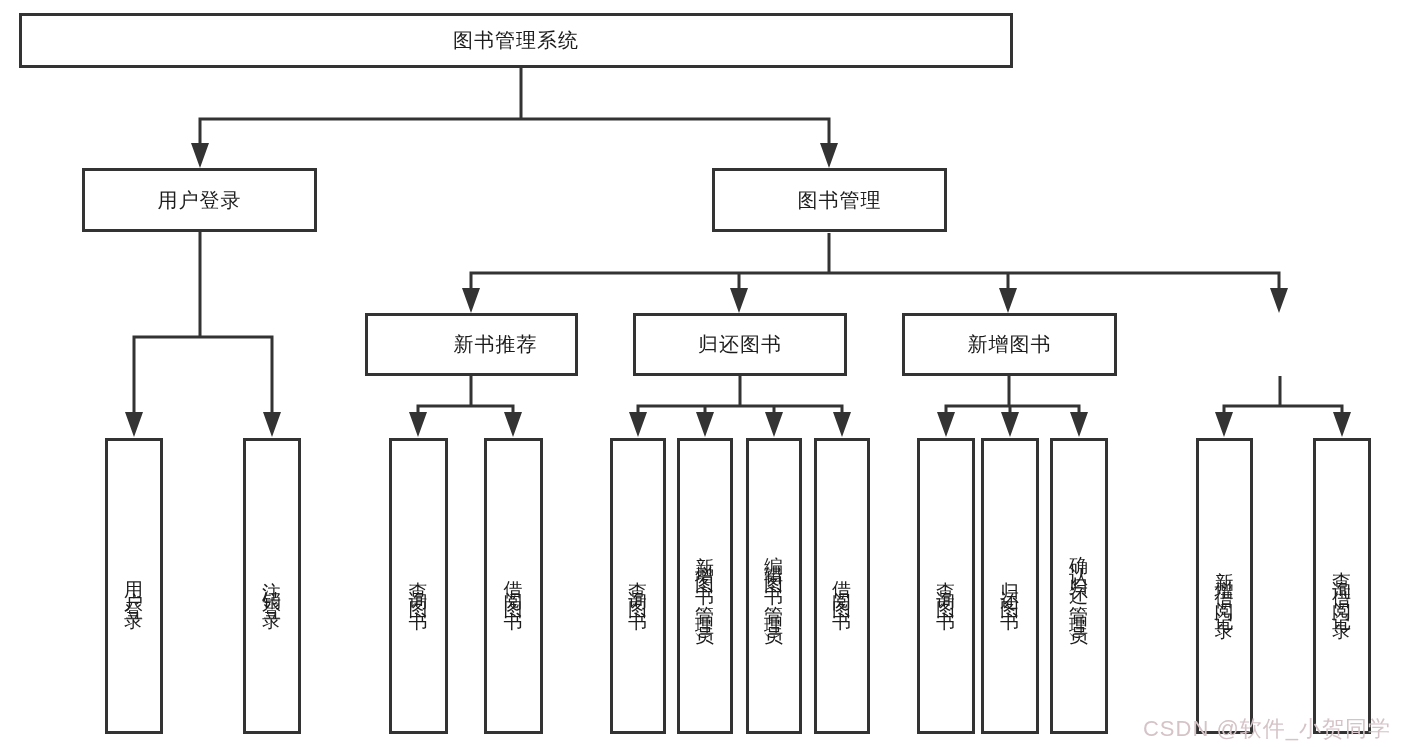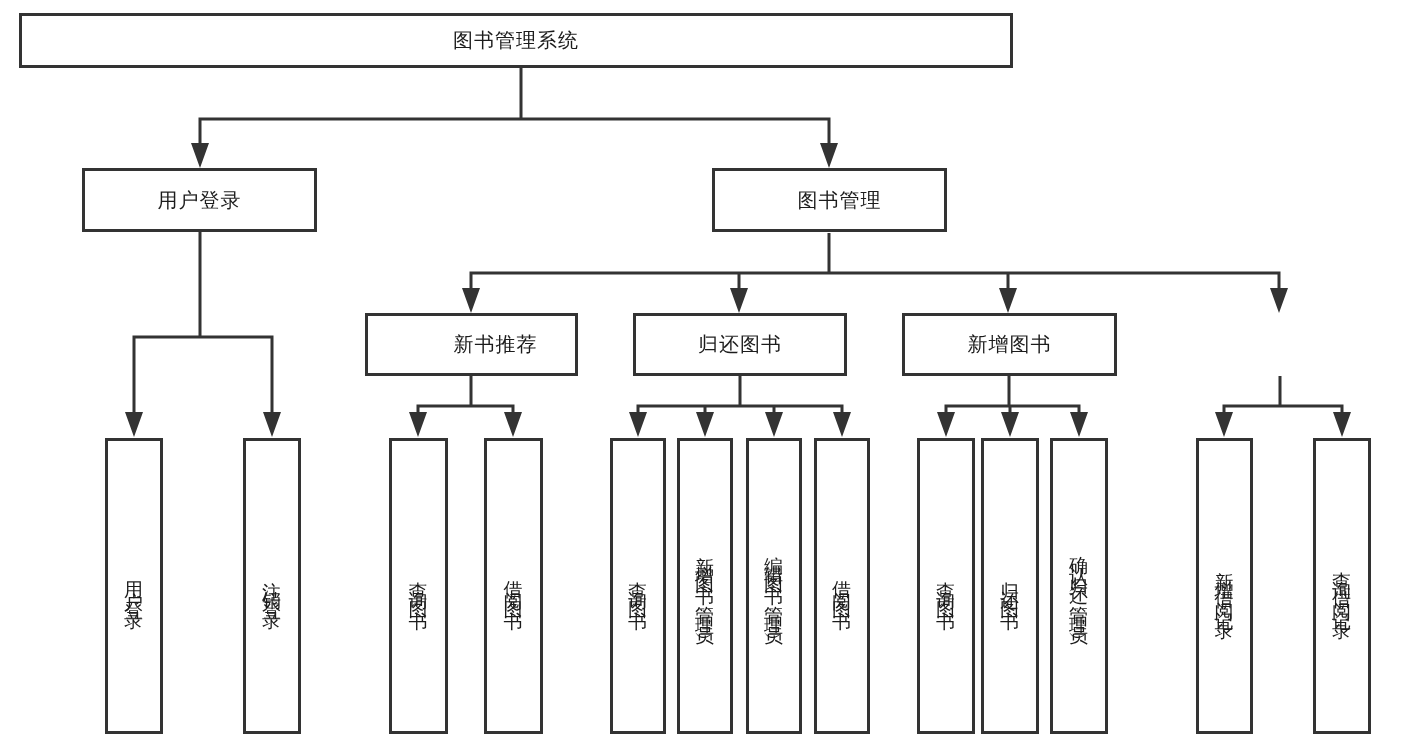--- a/index.html
+++ b/index.html
@@ -157,14 +157,15 @@
     <span class="vtext">确认归还（管理员）</span>
   </div>
 
   <div class="vbox" style="left:1196px;top:438px;width:57px;height:296px;">
     <span class="vtext">新增借阅记录</span>
   </div>
   <div class="vbox" style="left:1313px;top:438px;width:58px;height:296px;">
     <span class="vtext">查询借阅记录</span>
   </div>
 
+  <div class="watermark">CSDN @软件_小贺同学</div>
 
 </div>
 
 </body></html>

